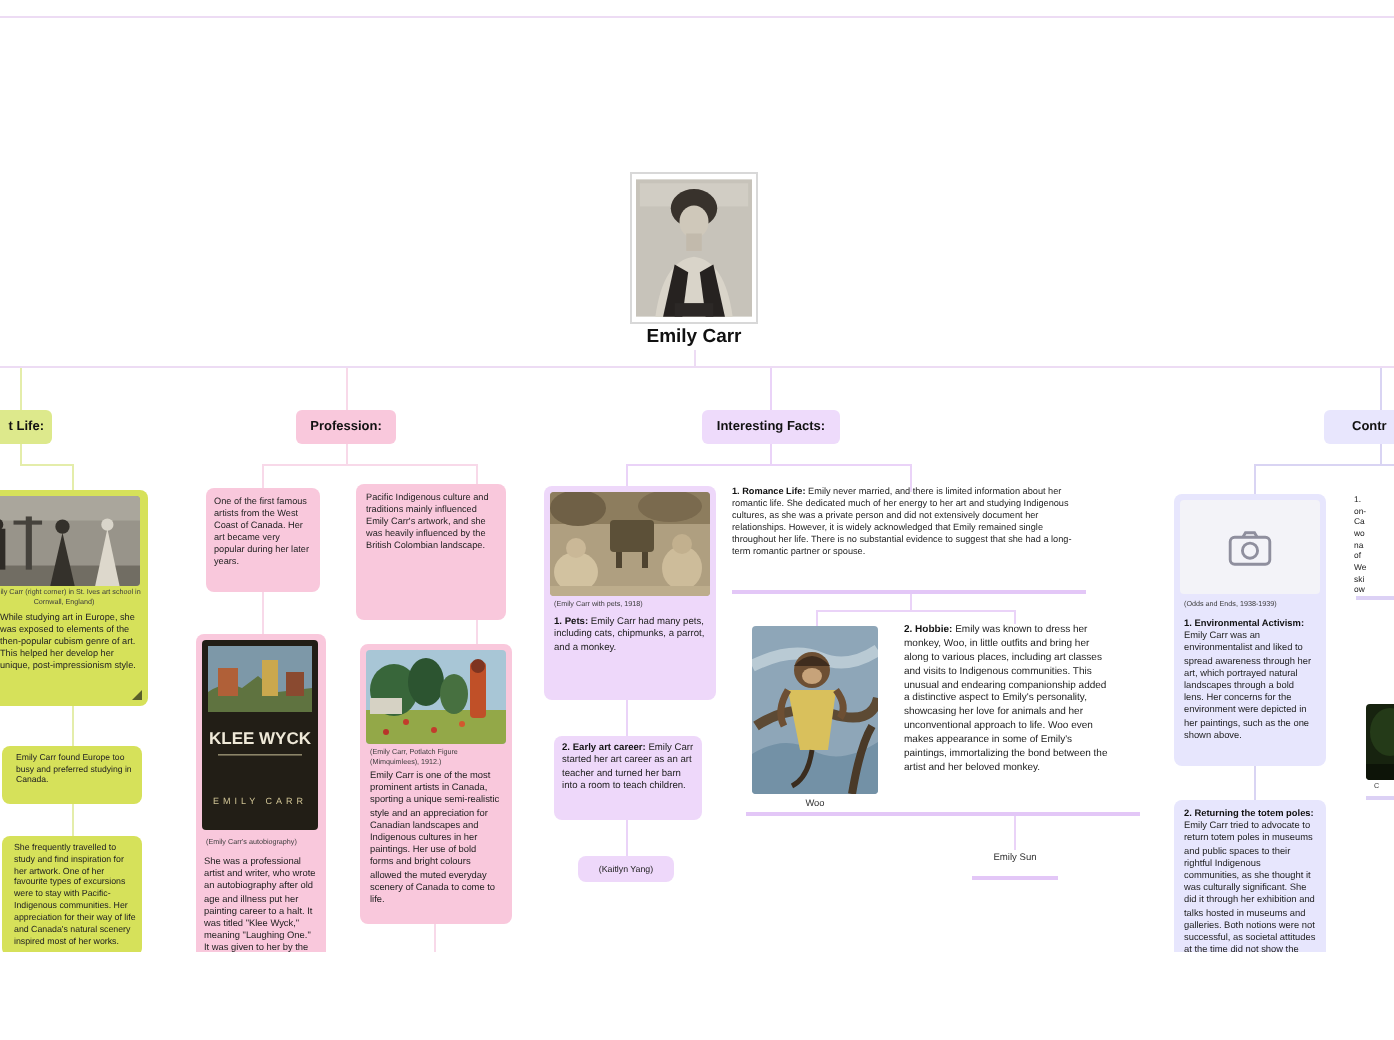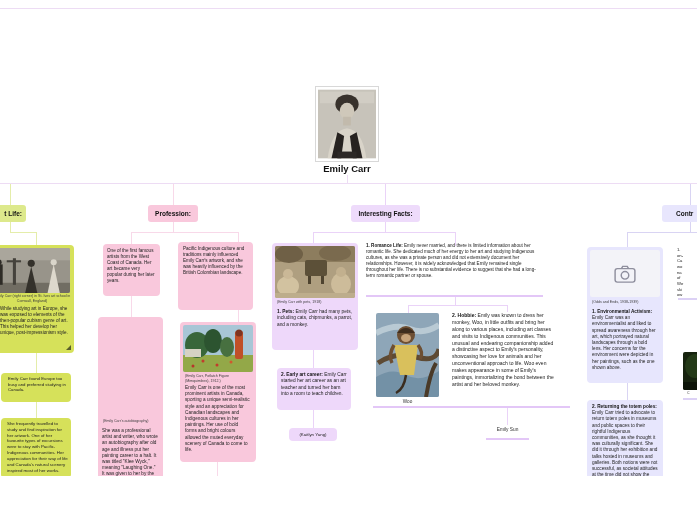--- a/index.html
+++ b/index.html
@@ -97,20 +97,33 @@
   <div class="ln" style="left:173px;top:222px;width:1px;height:10px;background:#f8d9e9;"></div>
   <div class="ln" style="left:131px;top:232px;width:108px;height:1px;background:#f8d9e9;"></div>
   <div class="ln" style="left:131px;top:232px;width:1px;height:12px;background:#f8d9e9;"></div>
   <div class="ln" style="left:238px;top:232px;width:1px;height:10px;background:#f8d9e9;"></div>
 
   <div class="note pk body-txt" style="left:103px;top:244px;width:57px;height:52px;padding:4px;font-size:4.6px;">One of the first famous artists from the West Coast of Canada. Her art became very popular during her later years.</div>
   <div class="note pk body-txt" style="left:178px;top:242px;width:75px;height:68px;padding:4px 5px;font-size:4.6px;">Pacific Indigenous culture and traditions mainly influenced Emily Carr's artwork, and she was heavily influenced by the British Colombian landscape.</div>
 
   <div class="ln" style="left:131px;top:296px;width:1px;height:21px;background:#f8d9e9;"></div>
   <div class="note pk" style="left:98px;top:317px;width:65px;height:178px;">
+    <div class="imgbox" style="left:3px;top:3px;width:58px;height:95px;">
+      <svg viewBox="0 0 58 95" preserveAspectRatio="none">
+        <rect width="58" height="95" fill="#221e16"></rect>
+        <rect x="3" y="3" width="52" height="33" fill="#7d98a8"></rect>
+        <path d="M3 36 L3 26 Q12 20 20 24 L28 18 L38 26 L55 24 L55 36 Z" fill="#5f7340"></path>
+        <rect x="8" y="14" width="10" height="14" fill="#b06038"></rect>
+        <rect x="30" y="10" width="8" height="18" fill="#caa84e"></rect>
+        <rect x="42" y="16" width="9" height="12" fill="#8a4a30"></rect>
+        <text x="29" y="52" font-size="8.5" font-weight="bold" fill="#efe9d8" text-anchor="middle" font-family="Liberation Sans, sans-serif">KLEE WYCK</text>
+        <rect x="8" y="57" width="42" height="0.8" fill="#8b8468"></rect>
+        <text x="29" y="82" font-size="4.5" fill="#cfc394" text-anchor="middle" letter-spacing="2" font-family="Liberation Sans, sans-serif">EMILY CARR</text>
+      </svg>
+    </div>
     <div class="abs cap" style="left:2px;top:102px;width:61px;text-align:left;padding-left:3px;">(Emily Carr's autobiography)</div>
     <div class="abs body-txt" style="left:4px;top:111px;width:57px;">She was a professional artist and writer, who wrote an autobiography after old age and illness put her painting career to a halt. It was titled "Klee Wyck," meaning "Laughing One." It was given to her by the Nuu-chah-nulth First Nation.</div>
   </div>
 
   <div class="ln" style="left:131px;top:495px;width:1px;height:20px;background:#f8d9e9;"></div>
   <div class="note pk" style="left:120px;top:515px;width:55px;height:12px;"></div>
 
   <div class="ln" style="left:238px;top:310px;width:1px;height:12px;background:#f8d9e9;"></div>
   <div class="note pk" style="left:180px;top:322px;width:76px;height:140px;">
     <div class="imgbox" style="left:3px;top:3px;width:70px;height:47px;">

